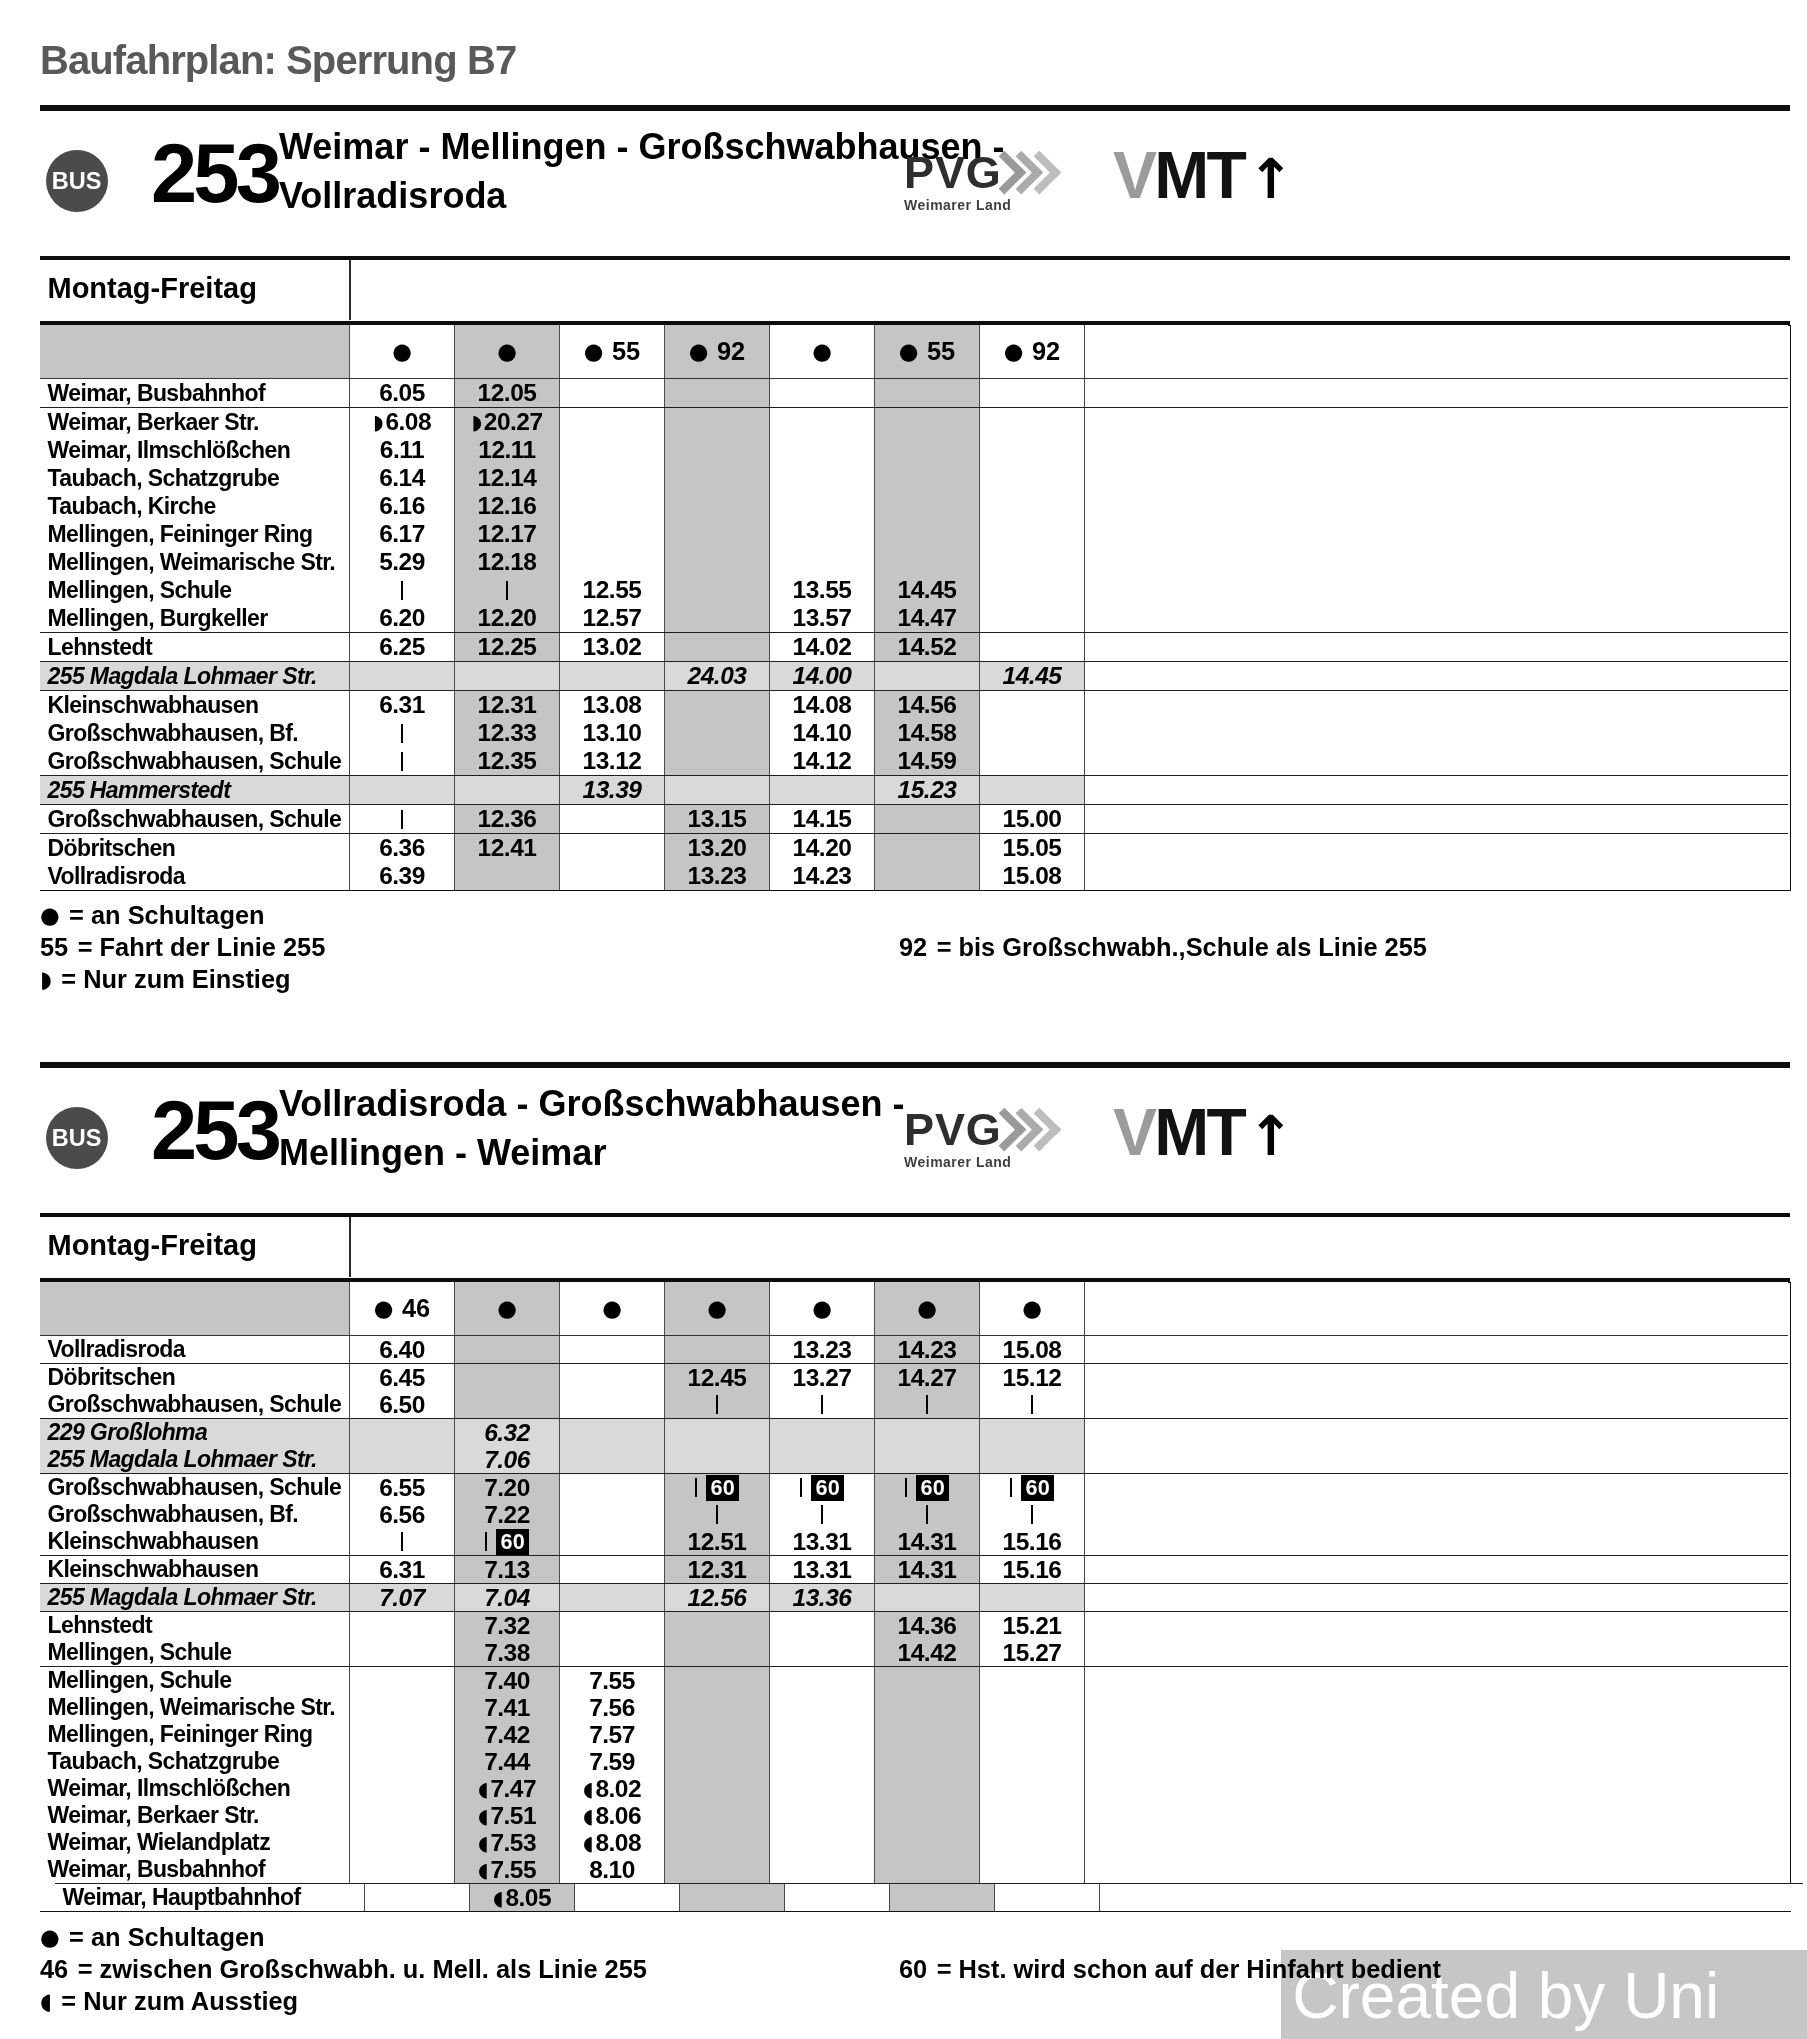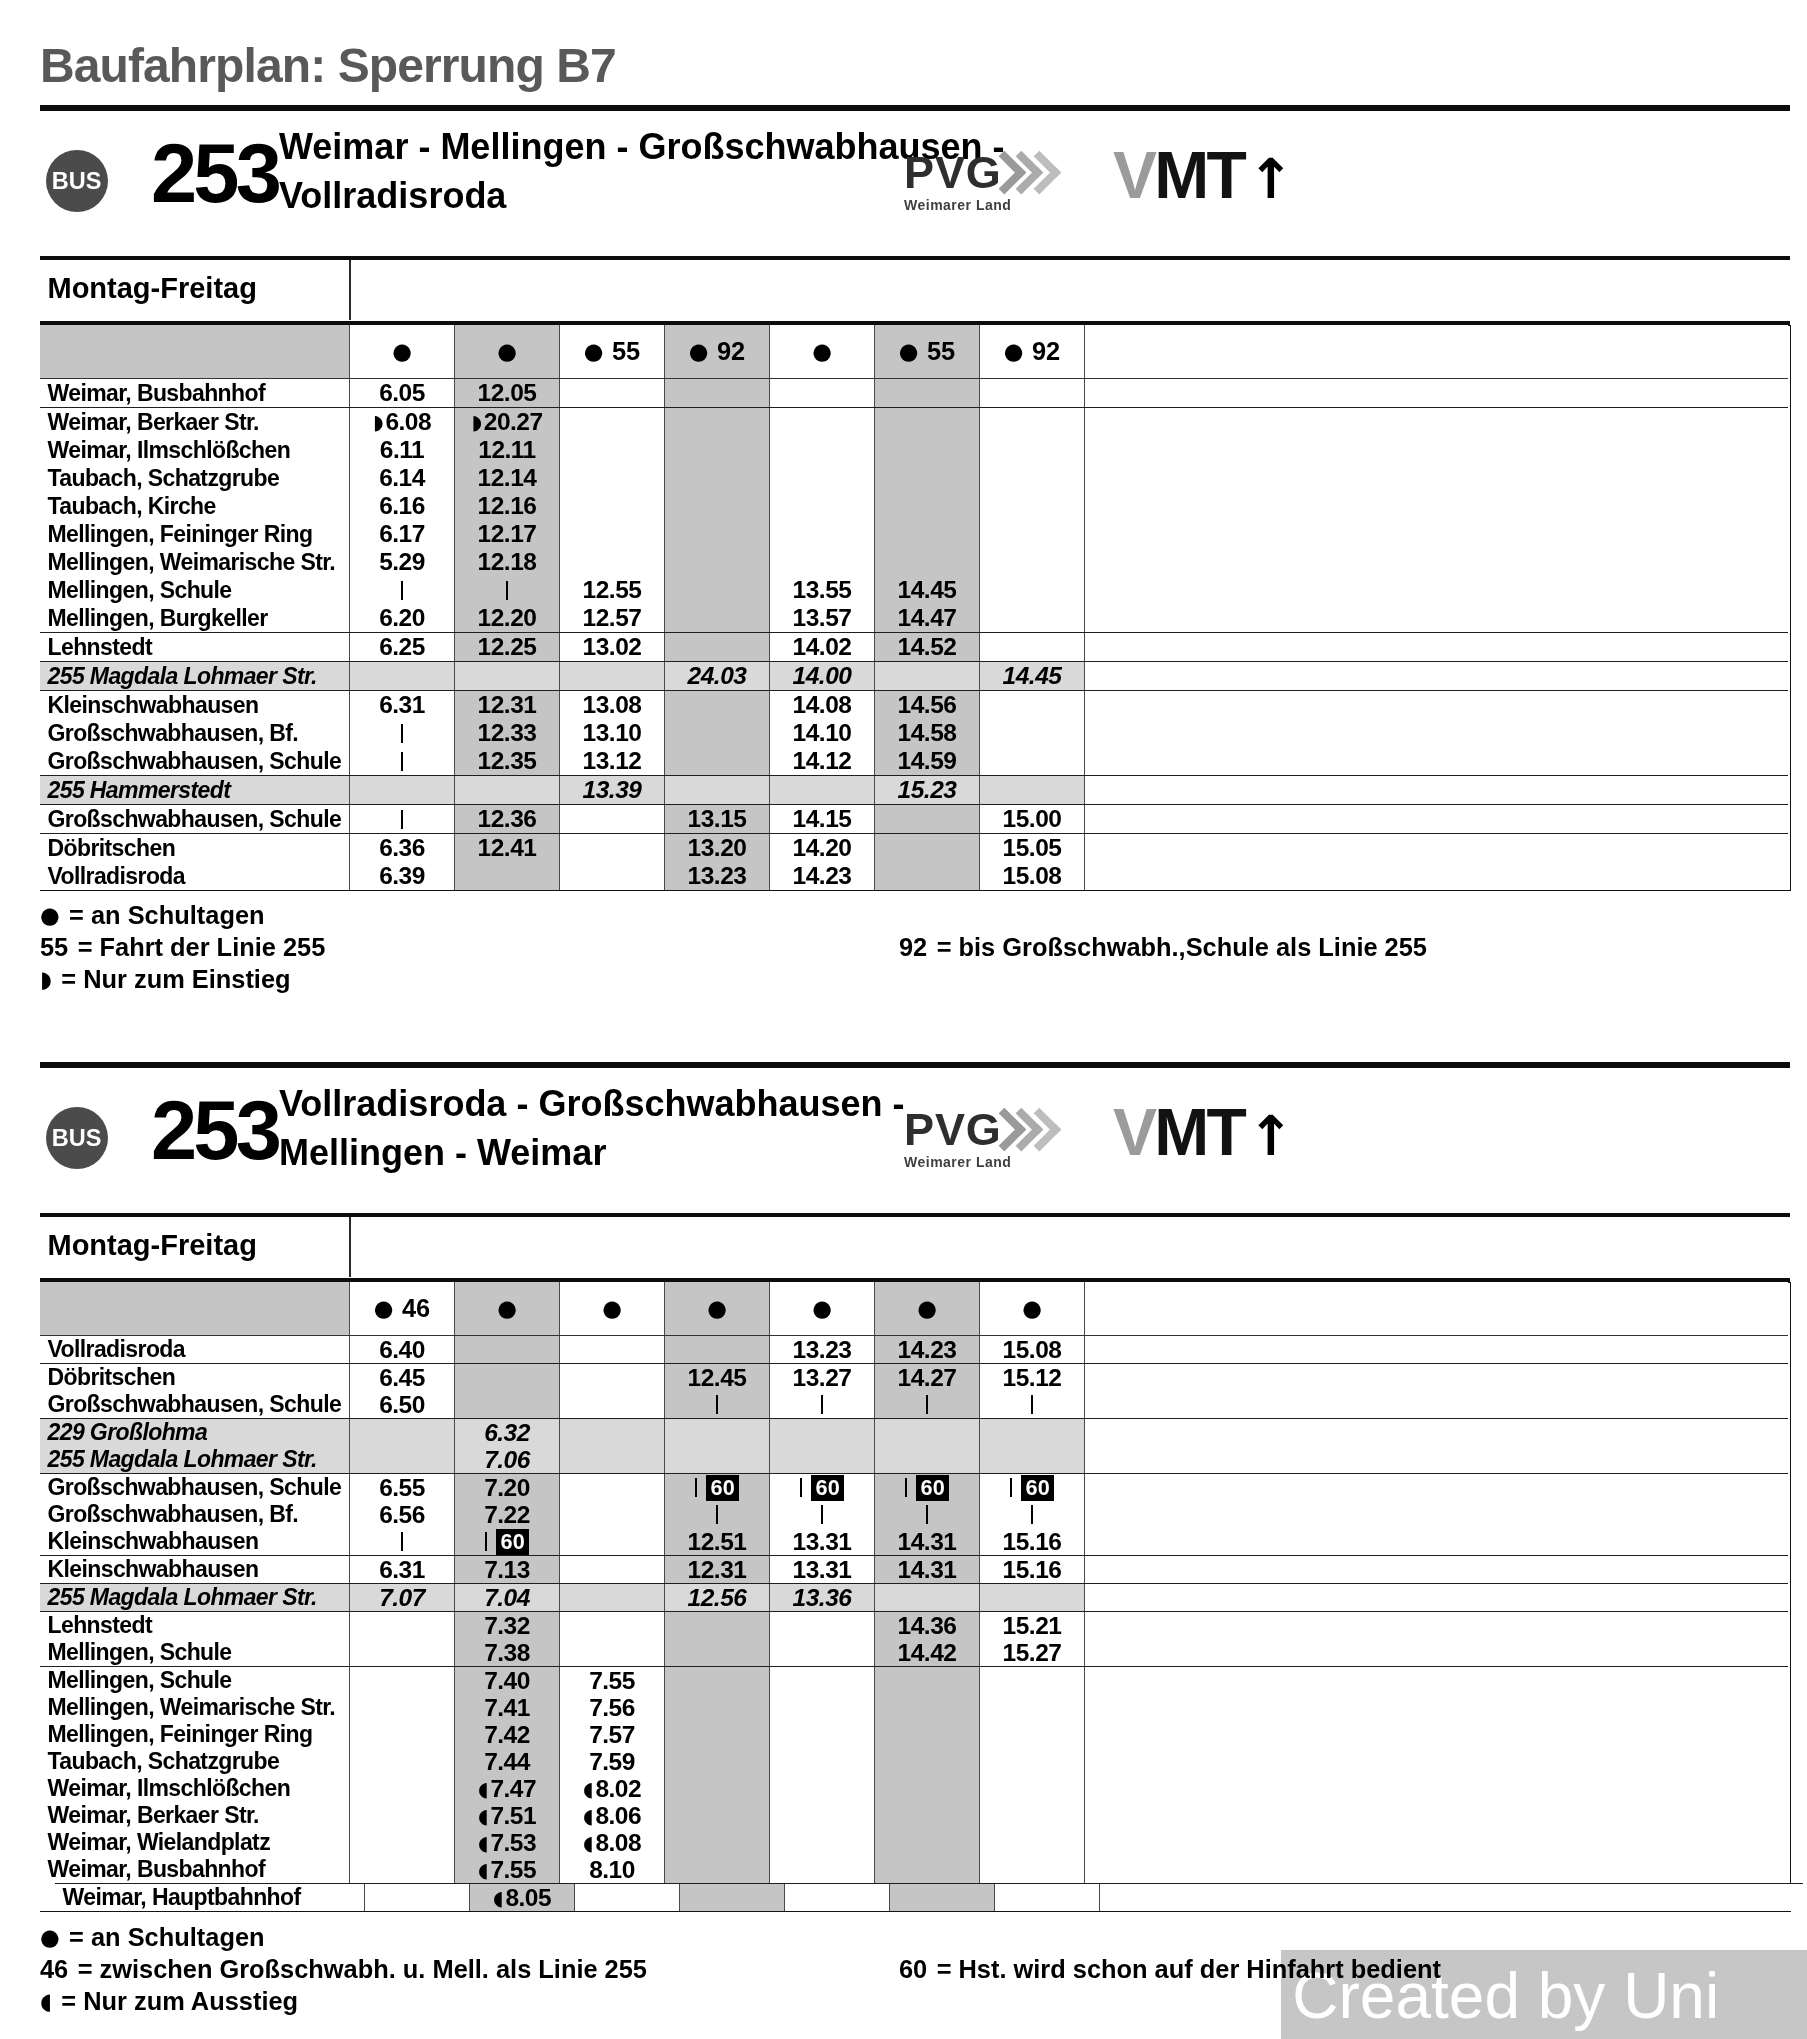--- a/index.html
+++ b/index.html
@@ -1,18 +1,18 @@
 <!DOCTYPE html>
 <html style="font-size:15px"><head>
 <meta charset="utf-8">
 <style>
   html,body{margin:0;padding:0;background:#ffffff;}
   .page{position:relative;width:1808px;height:2040px;background:#fff;overflow:hidden;
         font-family:"Liberation Sans",sans-serif;font-weight:bold;color:#000;}
-  .page-title{position:absolute;left:40px;top:38px;font-size:48px;letter-spacing:-0.9px;color:#595959;white-space:nowrap;}
+  .page-title{position:absolute;left:40px;top:38px;font-size:40px;letter-spacing:-0.9px;color:#595959;white-space:nowrap;}
   .rule{position:absolute;left:0;background:#0d0d0d;width:1750px;}
   .tt{position:absolute;left:40px;width:1750px;}
   
   .head{position:absolute;left:0;top:13px;width:1750px;height:137px;}
   .bus{position:absolute;left:5.6px;top:32px;width:62px;height:62px;border-radius:50%;background:#4b4b4b;
        color:#fff;font-size:23.5px;display:flex;align-items:center;justify-content:center;letter-spacing:0;}
   .linenum{position:absolute;left:111px;top:3.8px;font-size:83px;line-height:104px;letter-spacing:-3.8px;}
   .route{position:absolute;left:239px;top:3.8px;font-size:36px;line-height:49px;white-space:nowrap;}
   .pvg{position:absolute;left:864px;top:32px;}
   .pvg-main{font-size:45px;line-height:45px;color:#2e2e2e;letter-spacing:0.9px;display:flex;align-items:center;}

